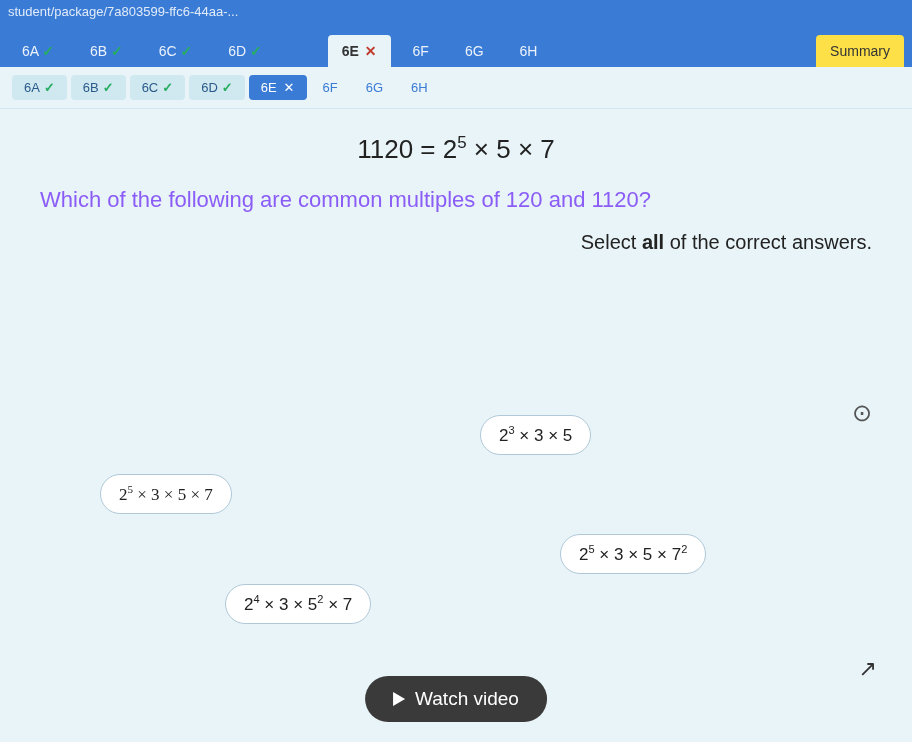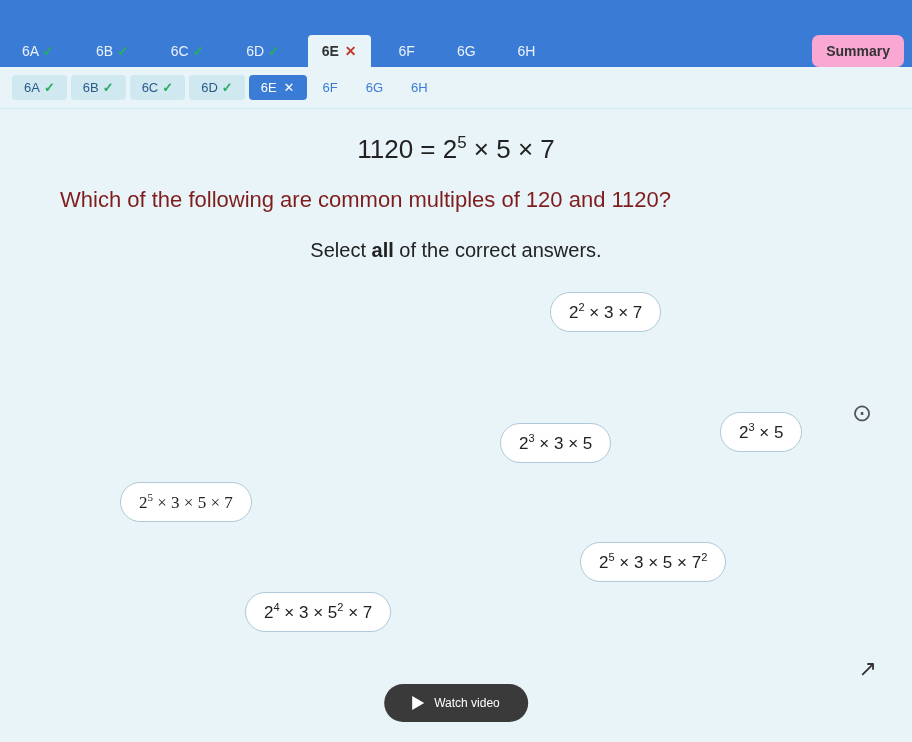--- a/index.html
+++ b/index.html
@@ -30,44 +30,44 @@
       color: rgba(255,255,255,0.85);
       font-size: 13px;
       padding-left: 8px;
     }
 
     .nav-tabs {
       display: flex;
       align-items: flex-end;
       width: 100%;
       padding: 0 8px;
-      gap: 14px;
+      gap: 8px;
     }
 
     .tab-item {
       padding: 8px 14px;
       font-size: 14px;
       color: rgba(255,255,255,0.9);
       cursor: pointer;
       border-radius: 4px 4px 0 0;
       white-space: nowrap;
     }
 
     .tab-item.active {
       background: #e8f4f8;
       color: #333;
       font-weight: 600;
+      margin-left: 44px;
     }
 
     .tab-item.summary {
-      background: #f9a8d4;
+      background: #fde047;
       color: #333;
-      font-weight: 700;
+      font-weight: 400;
       margin-left: auto;
-      border-radius: 7px;
     }
 
     
     .second-nav {
       background: #e8f4f8;
       display: flex;
       align-items: center;
       padding: 8px 12px;
       gap: 4px;
       border-bottom: 1px solid #d0e8f0;
@@ -98,47 +98,47 @@
       color: #3a7bd5;
     }
 
     .check-icon {
       color: #27ae60;
       font-weight: bold;
     }
 
     
     .main-content {
-      padding: 24px 60px;
+      padding: 24px 40px;
       position: relative;
     }
 
     
     .equation-display {
       text-align: center;
       font-size: 26px;
       margin-bottom: 20px;
       color: #222;
     }
 
     sup {
       font-size: 0.65em;
       vertical-align: super;
     }
 
     
     .question-text {
       font-size: 22px;
-      color: #7f1d1d;
-      margin-bottom: 24px;
+      color: #8b5cf6;
+      margin-bottom: 16px;
       line-height: 1.4;
     }
 
     .question-sub {
-      text-align: center;
+      text-align: right;
       font-size: 20px;
       color: #222;
       margin-bottom: 30px;
     }
 
     
     .camera-icon {
       position: absolute;
       top: 290px;
       right: 40px;
@@ -169,21 +169,21 @@
     .watch-video-btn {
       position: absolute;
       bottom: 20px;
       left: 50%;
       transform: translateX(-50%);
       background: #3a3a3a;
       color: white;
       border: none;
       border-radius: 24px;
       padding: 12px 28px;
-      font-size: 12px;
+      font-size: 19px;
       cursor: pointer;
       display: flex;
       align-items: center;
       gap: 8px;
     }
 
     .video-icon {
       display: inline-block;
       width: 0;
       height: 0;
@@ -200,20 +200,21 @@
       right: 35px;
       font-size: 22px;
       color: #333;
       pointer-events: none;
     }
   </style>
 </head>
 <body>
 
 <div class="top-nav">
+  <span class="nav-url">student/package/7a803599-ffc6-44aa-...</span>
   <div class="nav-tabs">
 
   <div class="tab-item">6A <span style="color:#27ae60;font-weight:bold;">✓</span></div>
       <div class="tab-item">6B <span style="color:#27ae60;font-weight:bold;">✓</span></div>
       <div class="tab-item">6C <span style="color:#27ae60;font-weight:bold;">✓</span></div>
       <div class="tab-item">6D <span style="color:#27ae60;font-weight:bold;">✓</span></div>
       <div class="tab-item active current-x" style="background: rgb(232, 244, 248); color: rgb(51, 51, 51);">6E <span style="color:#c0392b;font-weight:bold;margin-left:2px;">✕</span></div>
       <div class="tab-item upcoming">6F</div>
       <div class="tab-item upcoming">6G</div>
       <div class="tab-item upcoming">6H</div>
@@ -240,23 +241,21 @@
 
   <div class="question-text">Which of the following are common multiples of 120 and 1120?</div>
   <div class="question-sub">
     Select <strong>all</strong> of the correct answers.
   </div>
 
   <div class="camera-icon">⊙</div>
 
   <div class="answers-area">
 
-  <div class="answer-chip" style="top: 0px; left: 490px;">2<sup>2</sup>  ×  3  ×  7</div>
       <div class="answer-chip" style="top: 120px; left: 440px; margin-top: 11px;">2<sup>3</sup>  ×  3  ×  5</div>
-      <div class="answer-chip" style="top: 120px; left: 660px;">2<sup>3</sup>  ×  5</div>
       <div class="answer-chip" style="top: 190px; left: 60px; font-family: Liberation Serif, serif;">2<sup>5</sup>  ×  3  ×  5  ×  7</div>
       <div class="answer-chip" style="top: 250px; left: 520px;">2<sup>5</sup>  ×  3  ×  5  ×  7<sup>2</sup></div>
       <div class="answer-chip" style="top: 300px; left: 185px; text-align: center;">2<sup>4</sup>  ×  3  ×  5<sup>2</sup>  ×  7</div>
     </div>
 </div>
 
 <button class="watch-video-btn">
   <span class="video-icon"></span>
   <span>Watch video</span>
 </button>

